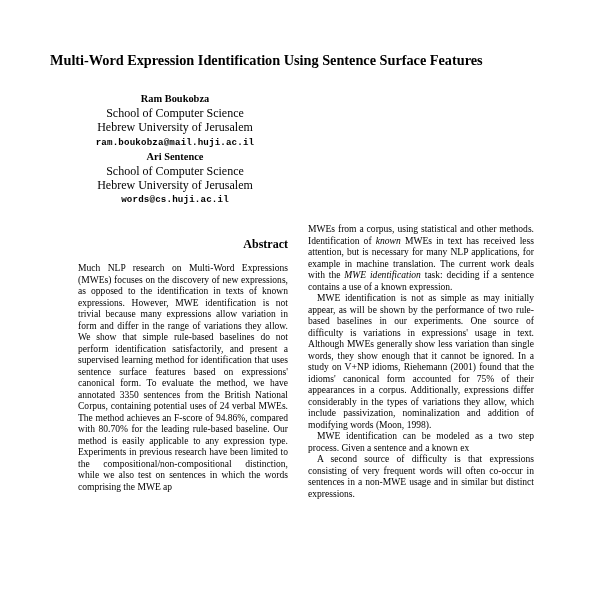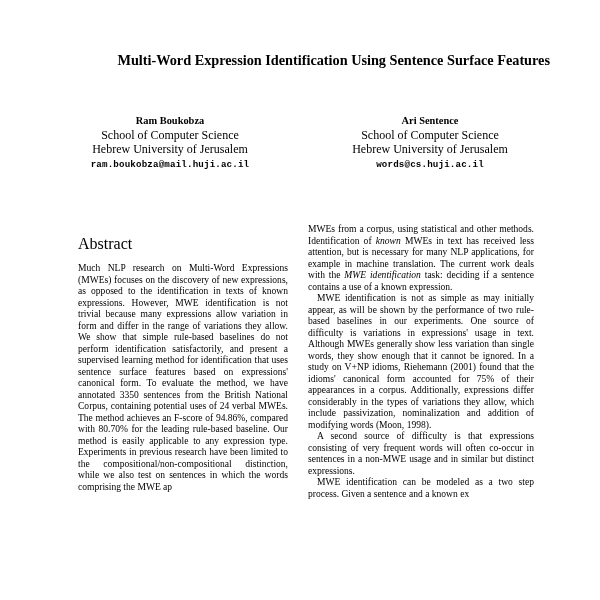--- a/index.html
+++ b/index.html
@@ -20,33 +20,33 @@
     left: 0; top: 0;
     width: 600px;
     height: 600px;
     overflow: hidden;
   }
   .title {
     position: absolute;
     left: 50px;
     top: 52px;
     width: 500px;
-    text-align: right;
+    text-align: left;
     font-size: 14.3px;
     font-weight: bold;
     letter-spacing: -0.02px;
     line-height: 1.25;
   }
   .authors {
     position: absolute;
     left: 50px;
-    top: 114px;
+    top: 92px;
     width: 500px;
     display: flex;
-    gap: 20px;
+    flex-direction: column;
   }
   .author {
     width: 250px;
     text-align: center;
   }
   .author-name {
     font-size: 10.4px;
     font-weight: bold;
     line-height: 14.2px;
   }
@@ -71,23 +71,23 @@
   }
   .col-right {
     position: absolute;
     left: 308px;
     top: 223px;
     width: 226px;
     height: 362px;
     overflow: hidden;
   }
   .abstract-heading {
-    text-align: left;
-    font-size: 16px;
-    font-weight: normal;
+    text-align: right;
+    font-size: 12px;
+    font-weight: bold;
     margin: 0 0 12px 0;
     line-height: 12px;
   }
   p.body-par {
     margin: 0;
     font-size: 9.55px;
     line-height: 11.52px;
     text-align: justify;
     text-justify: inter-word;
     hyphens: manual;
@@ -122,17 +122,17 @@
   </div>
 
   <div class="col-left">
     <div class="abstract-heading">Abstract</div>
     <p class="body-par">Much NLP research on Multi-Word Expressions (MWEs) focuses on the discovery of new expressions, as opposed to the identification in texts of known expressions. However, MWE identification is not trivial because many expressions allow variation in form and differ in the range of variations they allow. We show that simple rule-based baselines do not perform identification satisfactorily, and present a supervised learning method for identification that uses sentence surface features based on expressions' canonical form. To evaluate the method, we have annotated 3350 sentences from the British National Corpus, containing potential uses of 24 verbal MWEs. The method achieves an F-score of 94.86%, compared with 80.70% for the leading rule-based baseline. Our method is easily applicable to any expression type. Experiments in previous research have been limited to the compositional/non-compositional distinction, while we also test on sentences in which the words comprising the MWE ap</p>
   </div>
 
   <div class="col-right">
     <p class="body-par"><span>MWEs from a corpus, using statistical and other methods. Identification of </span><span class="it">known</span><span> MWEs in text has received less attention, but is necessary for many NLP applications, for example in machine translation. The current work deals with the </span><span class="it">MWE identification</span><span> task: deciding if a sentence contains a use of a known expression.</span></p>
     <p class="body-par indent">MWE identification is not as simple as may initially appear, as will be shown by the performance of two rule-based baselines in our experiments. One source of difficulty is variations in expressions' usage in text. Although MWEs generally show less variation than single words, they show enough that it cannot be ignored. In a study on V+NP idioms, Riehemann (2001) found that the idioms' canonical form accounted for 75% of their appearances in a corpus. Additionally, expressions differ considerably in the types of variations they allow, which include passivization, nominalization and addition of modifying words (Moon, 1998).</p>
+    <p class="body-par indent">MWE identification can be modeled as a two step process. Given a sentence and a known ex</p>
     <p class="body-par indent">A second source of difficulty is that expressions consisting of very frequent words will often co-occur in sentences in a non-MWE usage and in similar but distinct expressions.</p>
-    <p class="body-par indent">MWE identification can be modeled as a two step process. Given a sentence and a known ex</p>
   </div>
 
 </div>
 
 </body></html>

